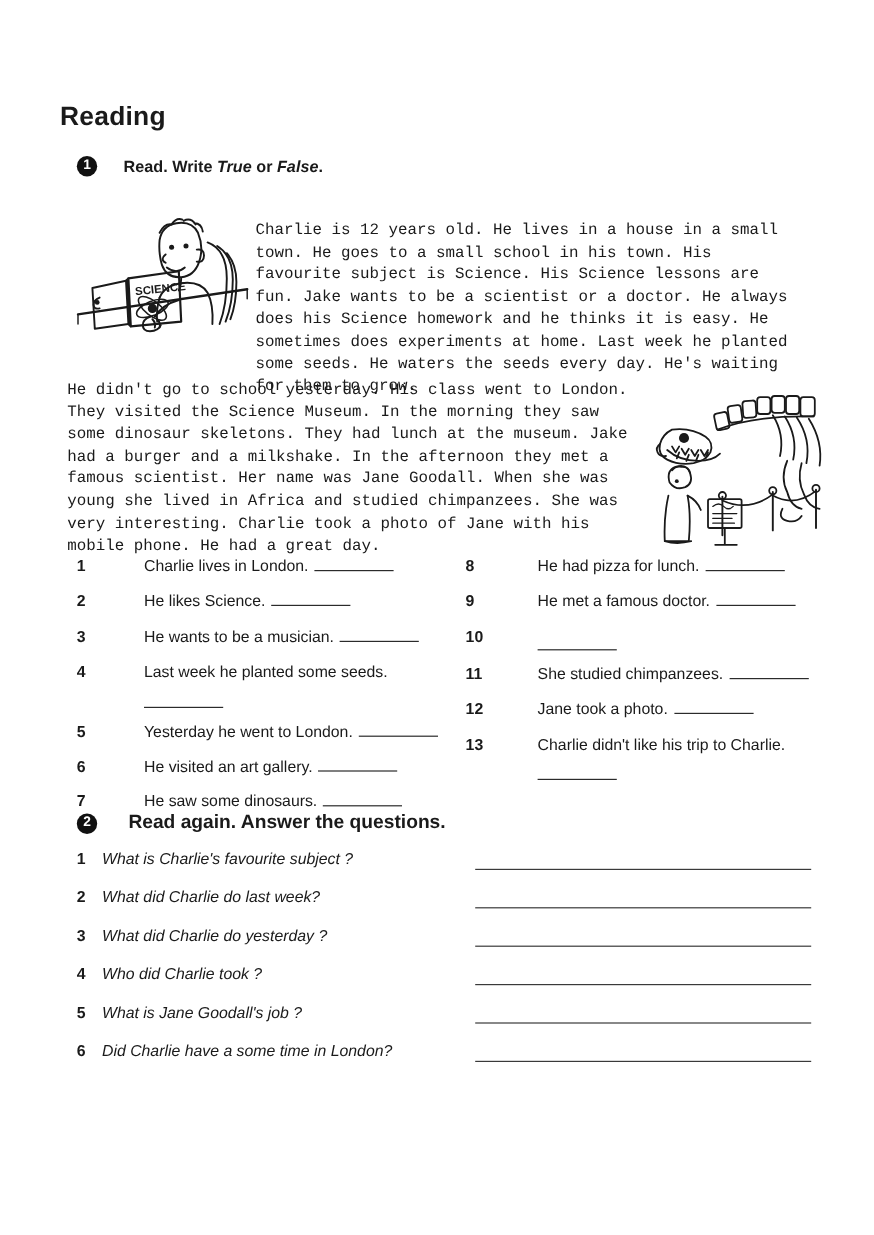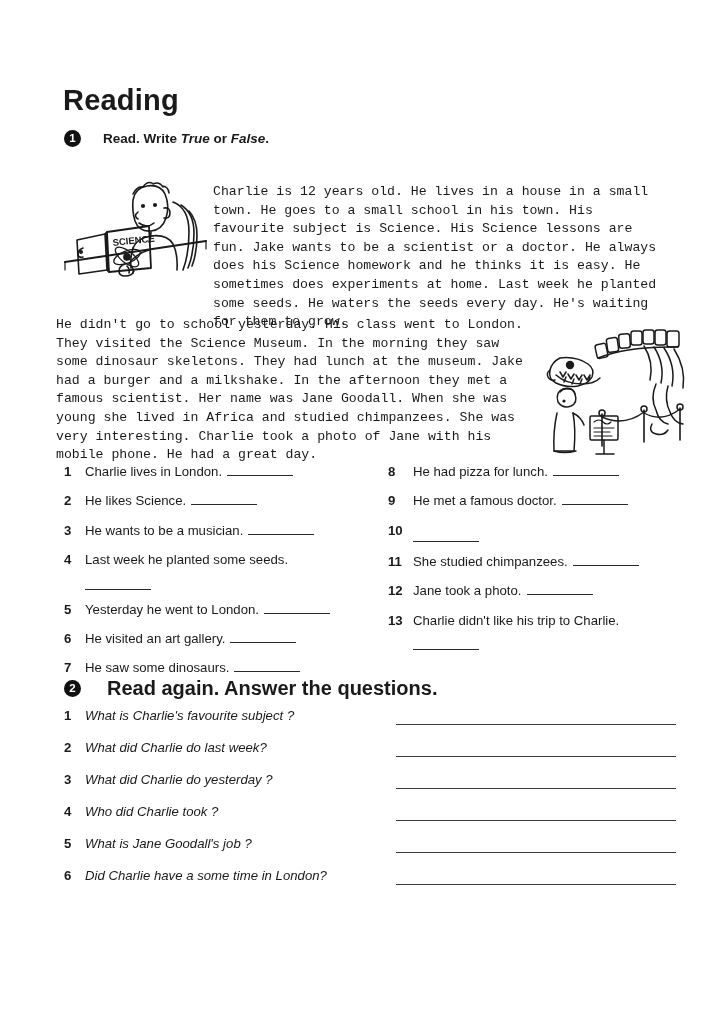--- a/index.html
+++ b/index.html
@@ -16,23 +16,23 @@
     overflow: hidden;
   }
   .page {
     position: absolute;
     inset: 0;
   }
 
   
   .title {
     position: absolute;
-    left: 63px;
+    left: 50px;
     top: 84px;
-    font-size: 29px;
+    font-size: 22px;
     font-weight: bold;
     letter-spacing: 0.2px;
   }
 
   
   .ex-head {
     position: absolute;
     display: flex;
     align-items: center;
   }
@@ -51,21 +51,21 @@
     line-height: 1;
   }
   .ex-head .htext {
     font-size: 13.5px;
     font-weight: bold;
     padding-left: 10px;
   }
   #ex1-head { left: 64px; top: 130px; }
   #ex1-head .htext { margin-left: 12px; }
   #ex2-head { left: 64px; top: 677px; }
-  #ex2-head .htext { margin-left: 16px; font-size: 20px; }
+  #ex2-head .htext { margin-left: 16px; font-size: 16px; }
   .ital { font-style: italic; }
 
   
   .para {
     position: absolute;
     font-size: 13.2px;
     line-height: 18.6px;
     text-align: left;
     font-family: Liberation Mono, monospace;
   }
@@ -89,21 +89,21 @@
     font-size: 13.2px;
     line-height: 18.4px;
   }
   .tf-num {
     font-weight: bold;
     flex: none;
     text-align: left;
   }
   #tf-left .tf-num { width: 21px; }
   #tf-right .tf-num { width: 25px; }
-  .tf-text { flex: 1; }
+  .tf-text { flex: 1; margin-left: 35px; }
   .blank {
     display: inline-block;
     width: 66px;
     border-bottom: 1.6px solid #2b2b2b;
     height: 12px;
     margin-left: 5px;
     vertical-align: baseline;
   }
   .blank-next {
     display: block;

